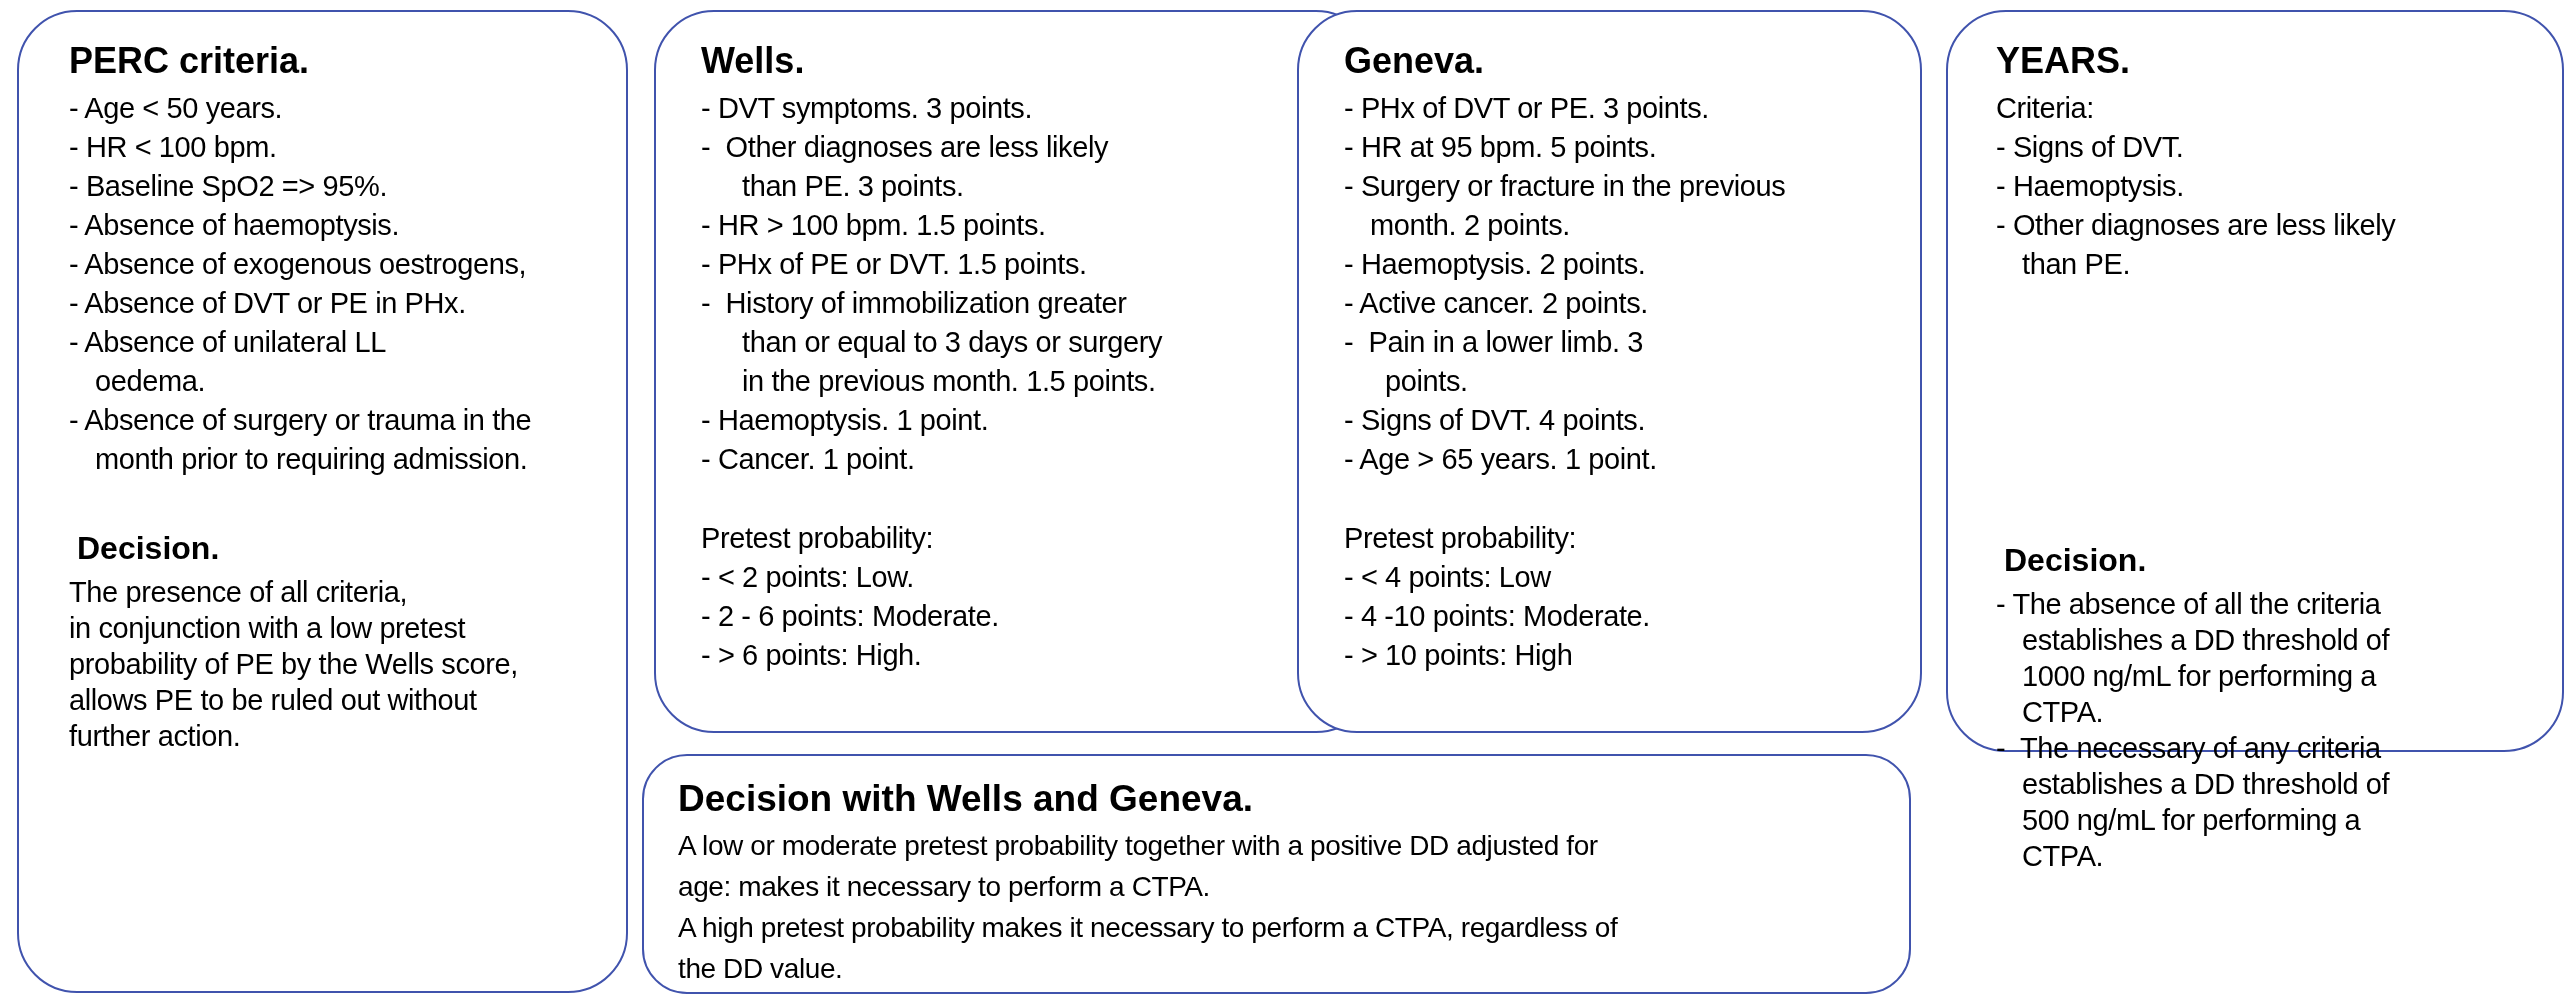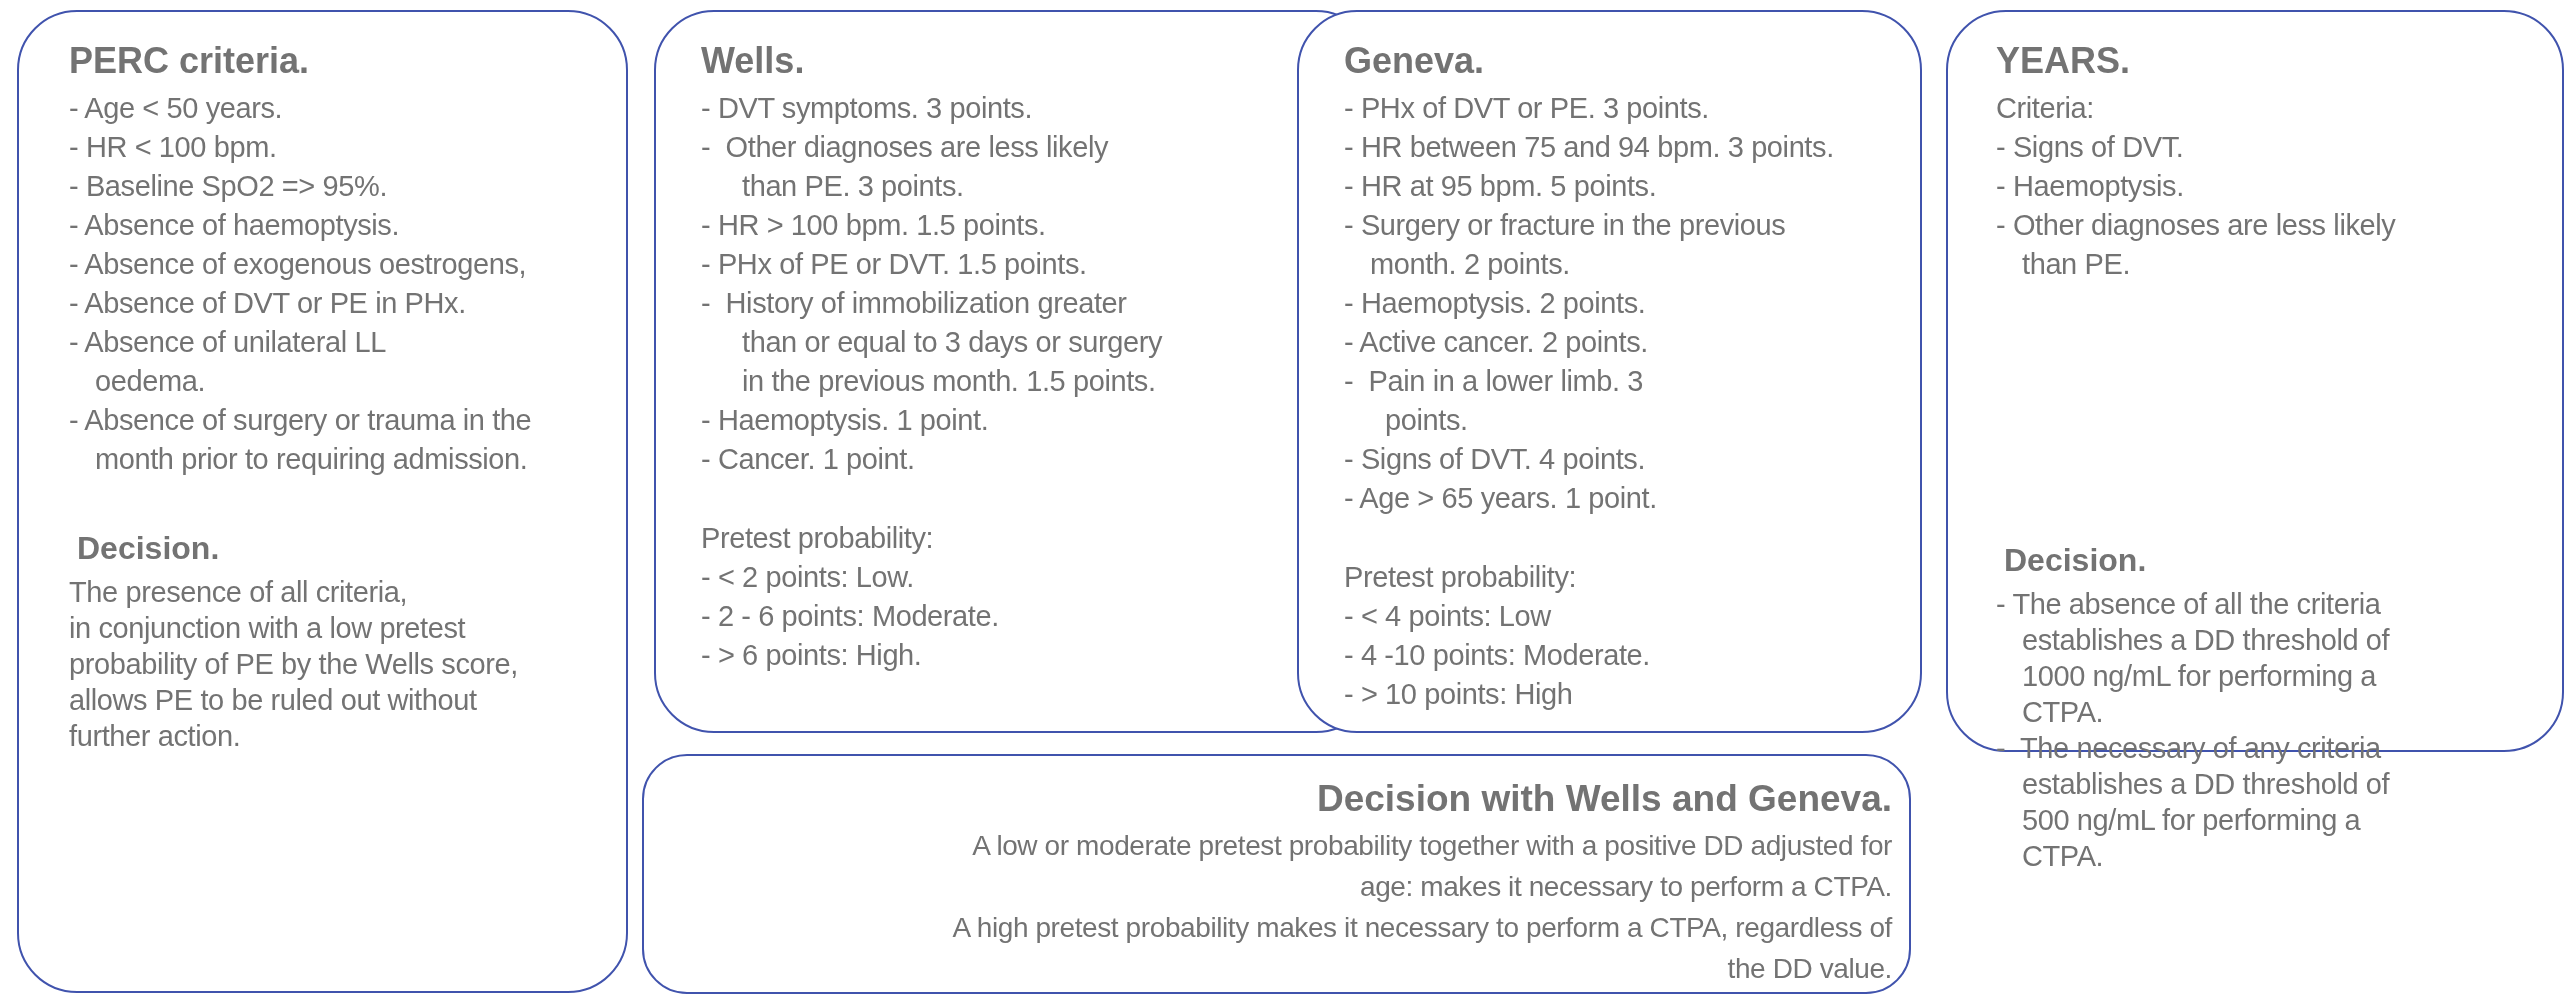--- a/index.html
+++ b/index.html
@@ -1,36 +1,36 @@
 <!DOCTYPE html>
 <html style="font-size:13.7px"><head>
 <meta charset="utf-8">
 <style>
   html,body{margin:0;padding:0;background:#ffffff;}
   .canvas{
     position:relative;
     width:2576px;
     height:1005px;
     background:#ffffff;
-    color:#737373;
+    color:#000000;
     font-family:"Liberation Sans", sans-serif;
     overflow:hidden;
   }
   .box{
     position:absolute;
     border:2.6px solid #4053ad;
     border-radius:60px;
     background:#ffffff;
     box-sizing:border-box;
   }
   #box-perc    {left:17px;   top:10.3px;  width:611px;  height:983px; padding:26px 10.3px 0 50px;}
   #box-wells   {left:654px;  top:10.3px;  width:722px;  height:723px;  padding:26px 8.6px 0 45px;}
   #box-geneva  {left:1297px; top:10.3px;  width:625px;  height:723px;  padding:26px 8.6px 0 45px;}
   #box-years   {left:1946px; top:10.3px;  width:618px;  height:742px; padding:26px 10.3px 0 48px;}
-  #box-combined{left:642px;  top:754px; width:1269px; height:240px;  border-radius:45px; padding:19px 17px 0 34px;text-align:right;}
+  #box-combined{left:642px;  top:754px; width:1269px; height:240px;  border-radius:45px; padding:19px 17px 0 34px;}
 
   .title{
     font-weight:bold;
     font-size:36px;
     line-height:46px;
     margin-bottom:5.1px;
     white-space:pre;
   }
   .ln{
     font-size:29px;
@@ -105,21 +105,20 @@
     <div class="ln">- Cancer. 1 point.</div>
     <div class="subheading">Pretest probability:</div>
     <div class="ln">- &lt; 2 points: Low.</div>
     <div class="ln">- 2 - 6 points: Moderate.</div>
     <div class="ln">- &gt; 6 points: High.</div>
   </div>
 
   <div class="box" id="box-geneva">
     <div class="title">Geneva.</div>
     <div class="ln">- PHx of DVT or PE. 3 points.</div>
-    <div class="ln">- HR between 75 and 94 bpm. 3 points.</div>
     <div class="ln">- HR at 95 bpm. 5 points.</div>
     <div class="ln">- Surgery or fracture in the previous</div>
     <div class="ln cont">month. 2 points.</div>
     <div class="ln">- Haemoptysis. 2 points.</div>
     <div class="ln">- Active cancer. 2 points.</div>
     <div class="ln">-  Pain in a lower limb. 3</div>
     <div class="ln cont2">points.</div>
     <div class="ln">- Signs of DVT. 4 points.</div>
     <div class="ln">- Age &gt; 65 years. 1 point.</div>
     <div class="subheading">Pretest probability:</div>

